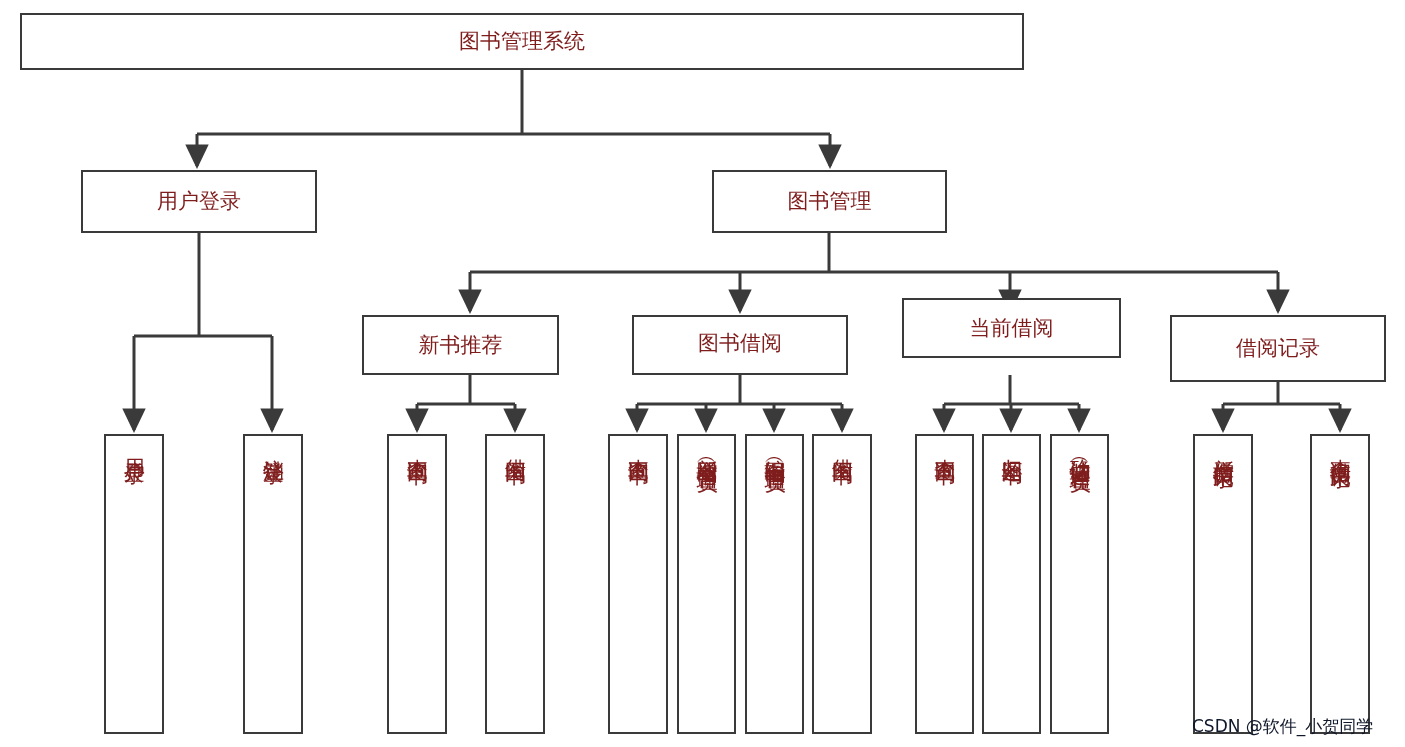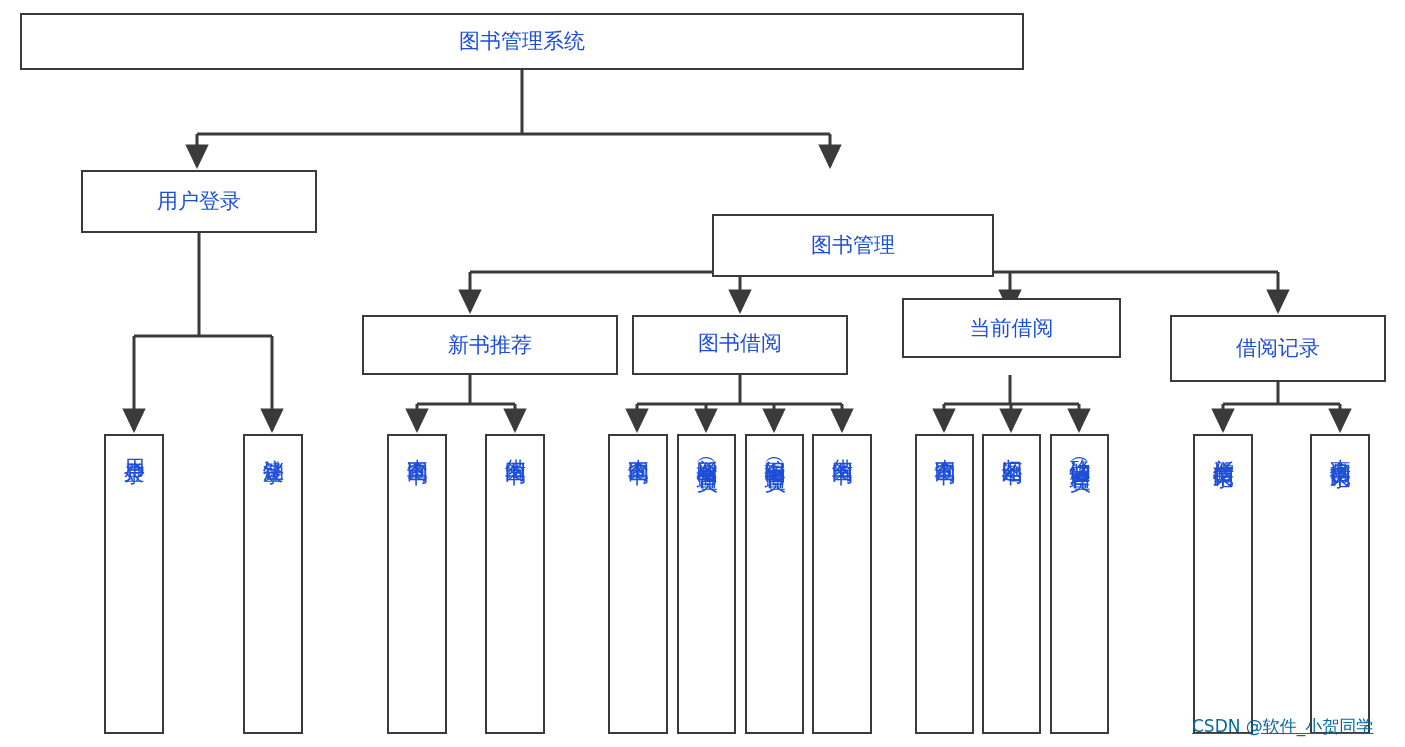--- a/index.html
+++ b/index.html
@@ -29,21 +29,21 @@
     position: absolute;
     box-sizing: border-box;
     background: #ffffff;
     border: 2px solid #3a3a3a;
     display: flex;
     align-items: center;
     justify-content: center;
     overflow: hidden;
   }
   .node-label {
-    color: #1d4ed8;
+    color: #7f1d1d;
     text-align: right;
     line-height: 1.18;
     white-space: nowrap;
   }
   .horiz .node-label {
     font-size: 21px;
   }
   .vert {
     align-items: flex-start;
     justify-content: center;
@@ -51,26 +51,25 @@
   }
   .vert .node-label {
     writing-mode: vertical-rl;
     text-orientation: upright;
     font-size: 21px;
     letter-spacing: 2px;
     line-height: 1;
   }
   .watermark {
     position: absolute;
-    color: #0369a1;
+    color: #0f172a;
     font-size: 17px;
     white-space: nowrap;
     pointer-events: none;
     font-family: "DejaVu Sans", "Liberation Sans", sans-serif;
-    text-decoration: underline;
   }
 </style>
 </head>
 <body>
 
 <div id="canvas">
 
   <svg id="diagram-svg" viewBox="0 0 1405 747" xmlns="http://www.w3.org/2000/svg">
     <defs>
       <marker id="arrowhead" markerWidth="9" markerHeight="9" refX="7.2" refY="4.5" orient="auto" markerUnits="strokeWidth">
@@ -123,25 +122,25 @@
   </svg>
 
   <div class="node-box horiz" style="left:20px; top:13px; width:1004px; height:57px;">
     <span class="node-label">图书管理系统</span>
   </div>
 
   <div class="node-box horiz" style="left:81px; top:170px; width:236px; height:63px;">
     <span class="node-label">用户登录</span>
   </div>
 
-  <div class="node-box horiz" style="left:712px; top:170px; width:282px; height:63px;margin-top:44px;">
+  <div class="node-box horiz" style="left:712px; top:170px; width:235px; height:63px;">
     <span class="node-label">图书管理</span>
   </div>
 
-  <div class="node-box horiz" style="left:362px; top:315px; width:256px; height:60px;">
+  <div class="node-box horiz" style="left:362px; top:315px; width:197px; height:60px;">
     <span class="node-label">新书推荐</span>
   </div>
 
   <div class="node-box horiz" style="left:632px; top:315px; width:216px; height:60px;font-family:Liberation Mono, monospace;">
     <span class="node-label">图书借阅</span>
   </div>
 
   <div class="node-box horiz" style="left:902px; top:298px; width:219px; height:60px;">
     <span class="node-label">当前借阅</span>
   </div>

